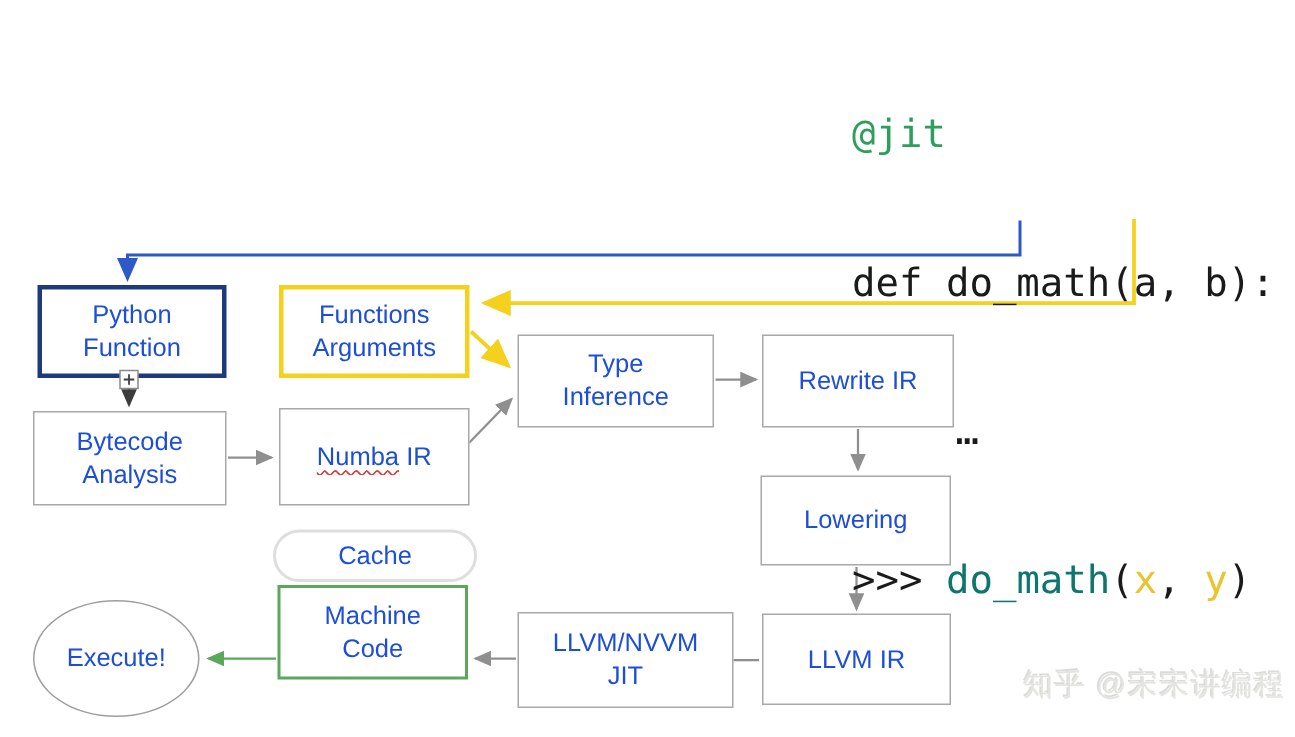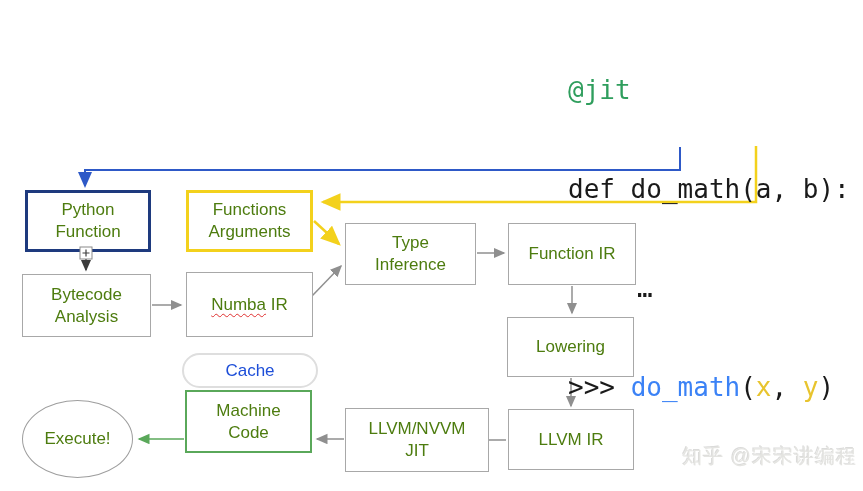--- a/index.html
+++ b/index.html
@@ -10,21 +10,21 @@
     font-family:"Liberation Sans",sans-serif;
     overflow:hidden;
   }
   #connectors{position:absolute;left:0;top:0;z-index:1;}
   .box{
     position:absolute;
     background:#ffffff;
     border:1.5px solid #a8a8a8;
     display:flex;align-items:center;justify-content:center;
     text-align:center;
-    font-size:17px;color:#4d7c0f;line-height:1.28;
+    font-size:17px;color:#1d4ed8;line-height:1.28;
     z-index:2;box-sizing:border-box;
   }
   .lbl{white-space:pre-line;}
   .navy{border:3px solid #1e3a7e;}
   .yellow{border:3px solid #f3d11c;}
   .green{border:2px solid #5aa85a;}
   .pill{
     border:2px solid #dedede;border-radius:18px;
     color:#1d4ed8;z-index:2;
   }
@@ -35,21 +35,21 @@
     text-underline-offset:3px;
   }
   #code{
     position:absolute;left:568px;top:8px;z-index:2;
     font-family:"DejaVu Sans Mono","Liberation Mono",monospace;
     font-size:26px;line-height:33px;color:#1a1a1a;
     white-space:pre;
   }
   #code .indent{padding-left:69px;}
   .tok-green{color:#2f9e5d;}
-  .tok-blue{color:#3b82f6;}
+  .tok-blue{color:#0f766e;}
   .tok-yellow{color:#e8c42e;}
   #plus-icon{position:absolute;left:79px;top:246px;z-index:3;width:14px;height:14px;}
   #watermark{
     position:absolute;right:6px;top:443px;z-index:4;
     font-size:20px;letter-spacing:1px;
     color:#e4e4e1;
     text-shadow:1px 1px 0 rgba(255,255,255,0.9), -1px -1px 0 rgba(190,190,188,0.55);
   }
 </style>
 </head>
@@ -118,21 +118,21 @@
   <div class="box" style="left:345px;top:223px;width:131px;height:62px;">
     <span class="lbl">Type
 Inference</span>
   </div>
 
   <div class="box" style="left:186px;top:272px;width:127px;height:65px;">
     <span class="lbl"><span class="squiggle">Numba</span><span> IR</span></span>
   </div>
 
   <div class="box" style="left:508px;top:223px;width:128px;height:62px;">
-    <span class="lbl">Function IR</span>
+    <span class="lbl">Rewrite IR</span>
   </div>
 
   <div class="box" style="left:507px;top:317px;width:127px;height:60px;">
     <span class="lbl">Lowering</span>
   </div>
 
   <div class="box" style="left:508px;top:409px;width:126px;height:61px;">
     <span class="lbl">LLVM IR</span>
   </div>
 

